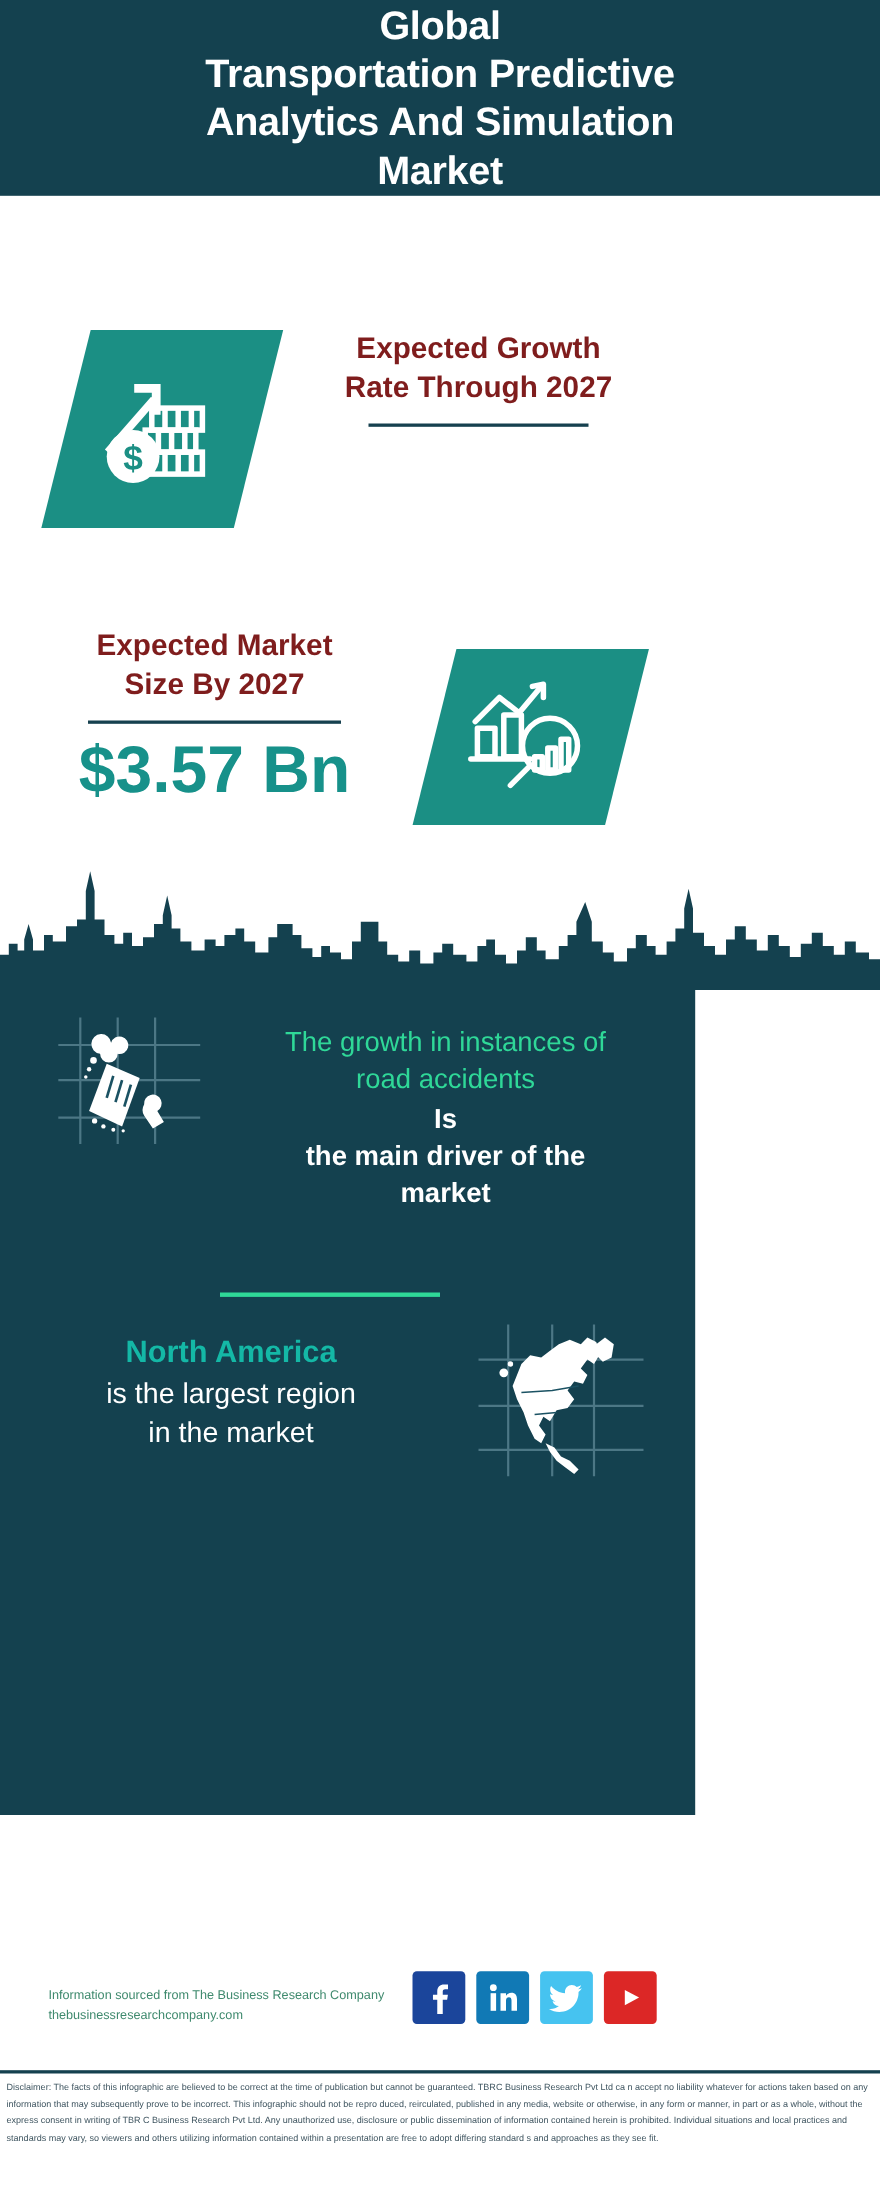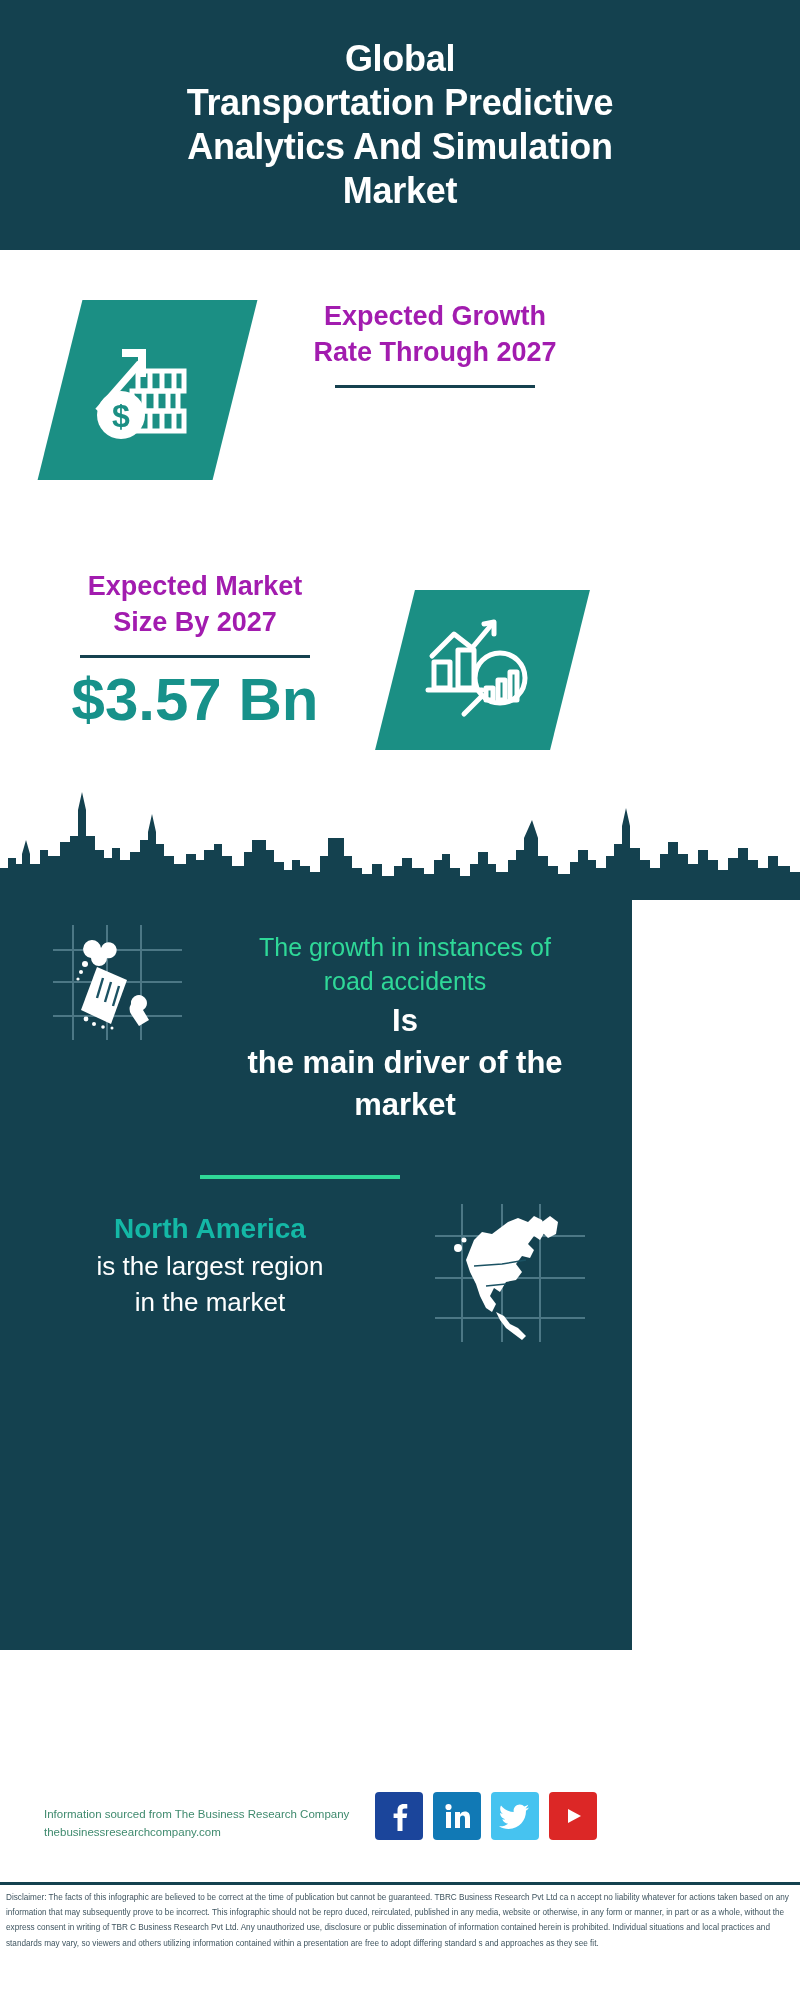--- a/index.html
+++ b/index.html
@@ -19,21 +19,21 @@
     height: 2000px;
     position: relative;
     background: #ffffff;
   }
 
   
   .header {
     position: absolute;
     left: 0; top: 0;
     width: 800px;
-    height: 250px;
+    height: 178px;
     background: #14414f;
     display: flex;
     align-items: center;
     justify-content: center;
   }
   .header-title {
     color: #ffffff;
     font-size: 36px;
     font-weight: bold;
     line-height: 1.22;
@@ -73,21 +73,21 @@
     left: 395px; top: 340px;
     width: 175px; height: 160px;
   }
 
   
   .stat-block {
     position: absolute;
     text-align: center;
   }
   .stat-label {
-    color: #a21caf;
+    color: #7f1d1d;
     font-size: 27px;
     font-weight: bold;
     line-height: 1.35;
     white-space: pre-line;
   }
   .stat-rule {
     height: 3px;
     background: #16414f;
     margin: 14px auto 10px auto;
   }
@@ -132,21 +132,21 @@
   }
   .driver-green {
     color: #2fd898;
     font-size: 25px;
     font-weight: normal;
     line-height: 1.36;
     white-space: pre-line;
   }
   .driver-white {
     color: #ffffff;
-    font-size: 31px;
+    font-size: 25px;
     font-weight: bold;
     line-height: 1.36;
     white-space: pre-line;
     margin-top: 2px;
   }
   .divider-green {
     position: absolute;
     left: 200px; top: 285px;
     width: 200px; height: 4px;
     background: #2fd898;

